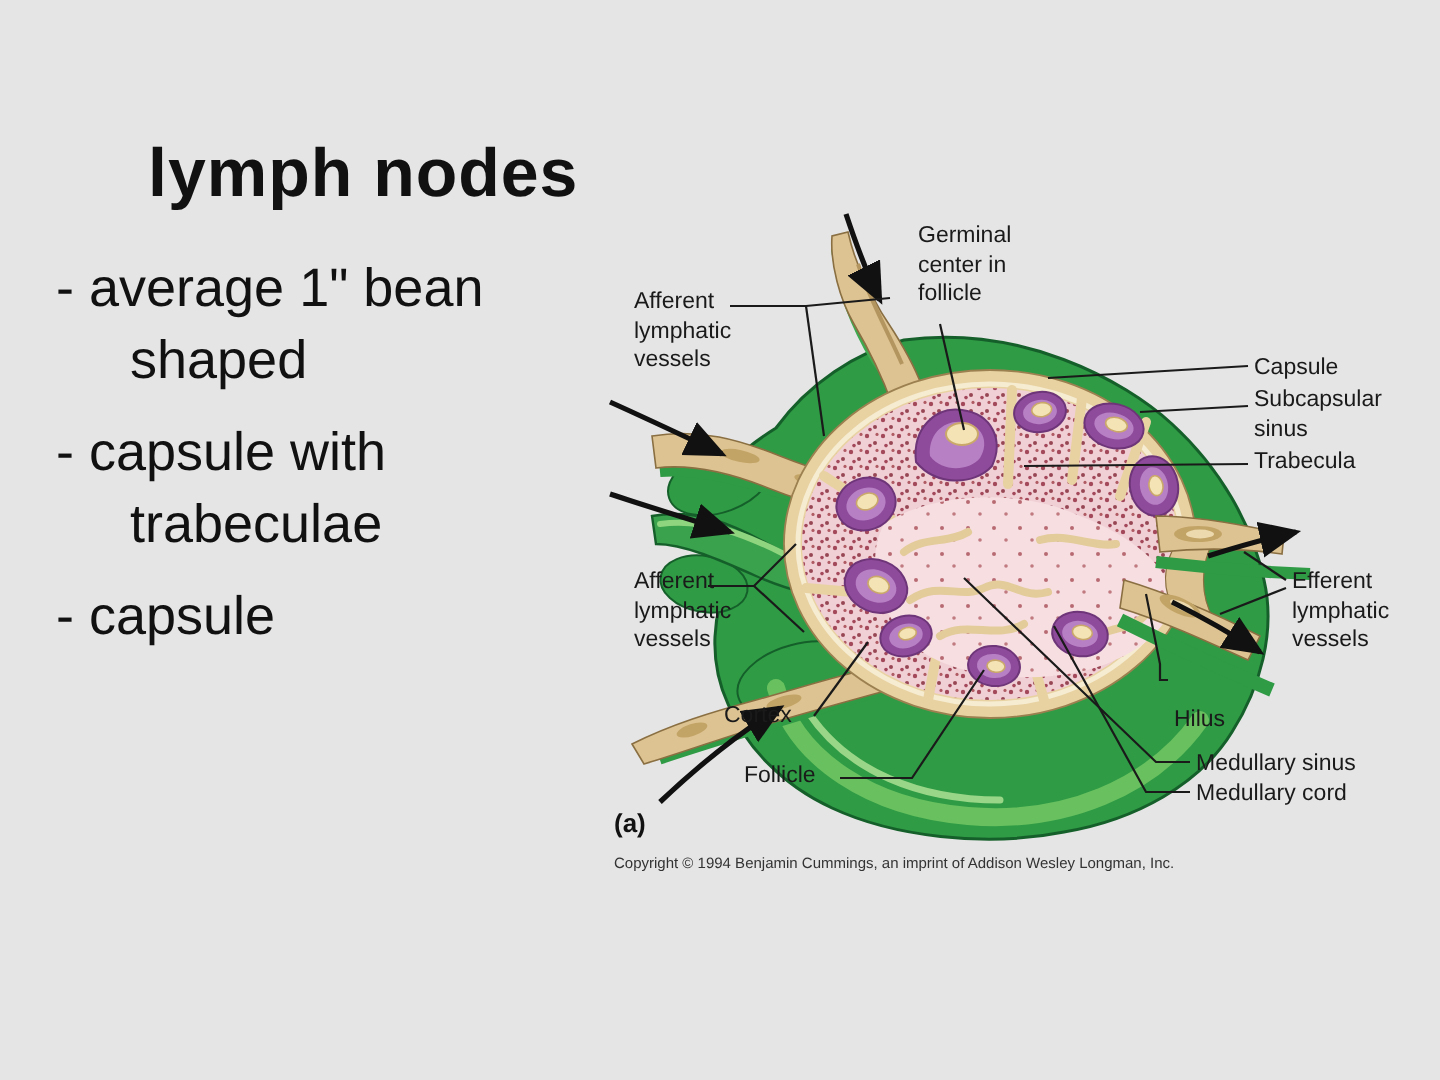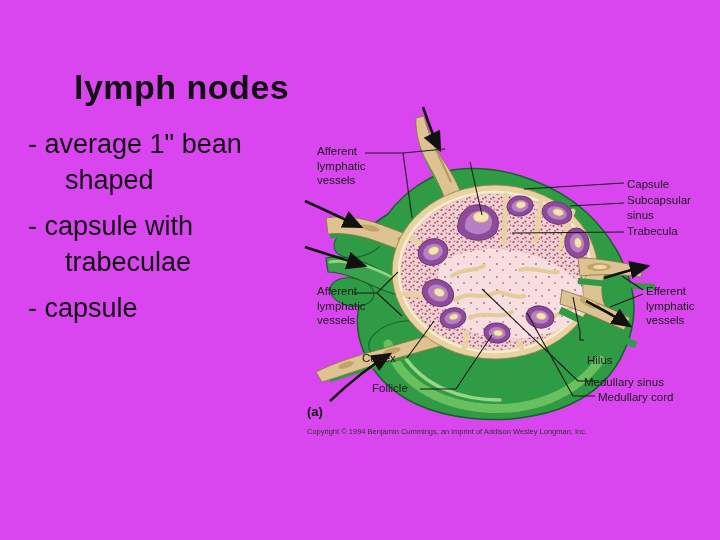--- a/index.html
+++ b/index.html
@@ -1,17 +1,17 @@
 <!DOCTYPE html>
 <html><head>
 <meta charset="utf-8">
 <style>
   html,body{margin:0;padding:0;background:#fff;}
   #slide{
-    position:relative;width:720px;height:540px;background:#d946ef;overflow:hidden;
+    position:relative;width:720px;height:540px;background:#e5e5e5;overflow:hidden;
     font-family:"Liberation Sans",sans-serif;color:#111;
   }
   #title{
     position:absolute;left:74px;top:68px;font-size:34px;font-weight:700;
     letter-spacing:0.5px;white-space:nowrap;
   }
   #bullets{position:absolute;left:28px;top:126px;width:248px;font-size:27px;line-height:36px;}
   .bullet{padding-left:37px;text-indent:-37px;margin-bottom:10px;}
   .fig-label{
     position:absolute;font-size:11.5px;line-height:14.5px;color:#1a1a1a;
@@ -211,34 +211,37 @@
       <polyline points="573,297 580,332 580,340 584,340"></polyline>
       <polyline points="354,293 377,293 398,272"></polyline>
       <polyline points="377,293 402,316"></polyline>
       <polyline points="407,358 434,321"></polyline>
       <polyline points="420,389 456,389 492,335"></polyline>
       <polyline points="595,381 578,381 482,289"></polyline>
       <polyline points="595,396 573,396 527,313"></polyline>
     </g>
   </svg>
 
+  <div class="fig-label" style="left:459px;top:111px;">Germinal
+center in
+follicle</div>
   <div class="fig-label" style="left:317px;top:144px;">Afferent
 lymphatic
 vessels</div>
   <div class="fig-label" style="left:627px;top:177px;">Capsule</div>
   <div class="fig-label" style="left:627px;top:193px;">Subcapsular
 sinus</div>
   <div class="fig-label" style="left:627px;top:224px;text-align:center;">Trabecula</div>
   <div class="fig-label" style="left:646px;top:284px;">Efferent
 lymphatic
 vessels</div>
   <div class="fig-label" style="left:587px;top:332px;margin-top:21px;">Hilus</div>
   <div class="fig-label" style="left:317px;top:284px;">Afferent
 lymphatic
 vessels</div>
   <div class="fig-label" style="left:362px;top:351px;">Cortex</div>
   <div class="fig-label" style="left:372px;top:381px;">Follicle</div>
-  <div class="fig-label" style="left:584px;top:375px;text-align:center;">Medullary sinus</div>
+  <div class="fig-label" style="left:598px;top:375px;text-align:center;">Medullary sinus</div>
   <div class="fig-label" style="left:598px;top:390px;">Medullary cord</div>
 
   <div id="panel-letter">(a)</div>
   <div id="copyright">Copyright © 1994 Benjamin Cummings, an imprint of Addison Wesley Longman, Inc.</div>
 </div>
 
 </body></html>

